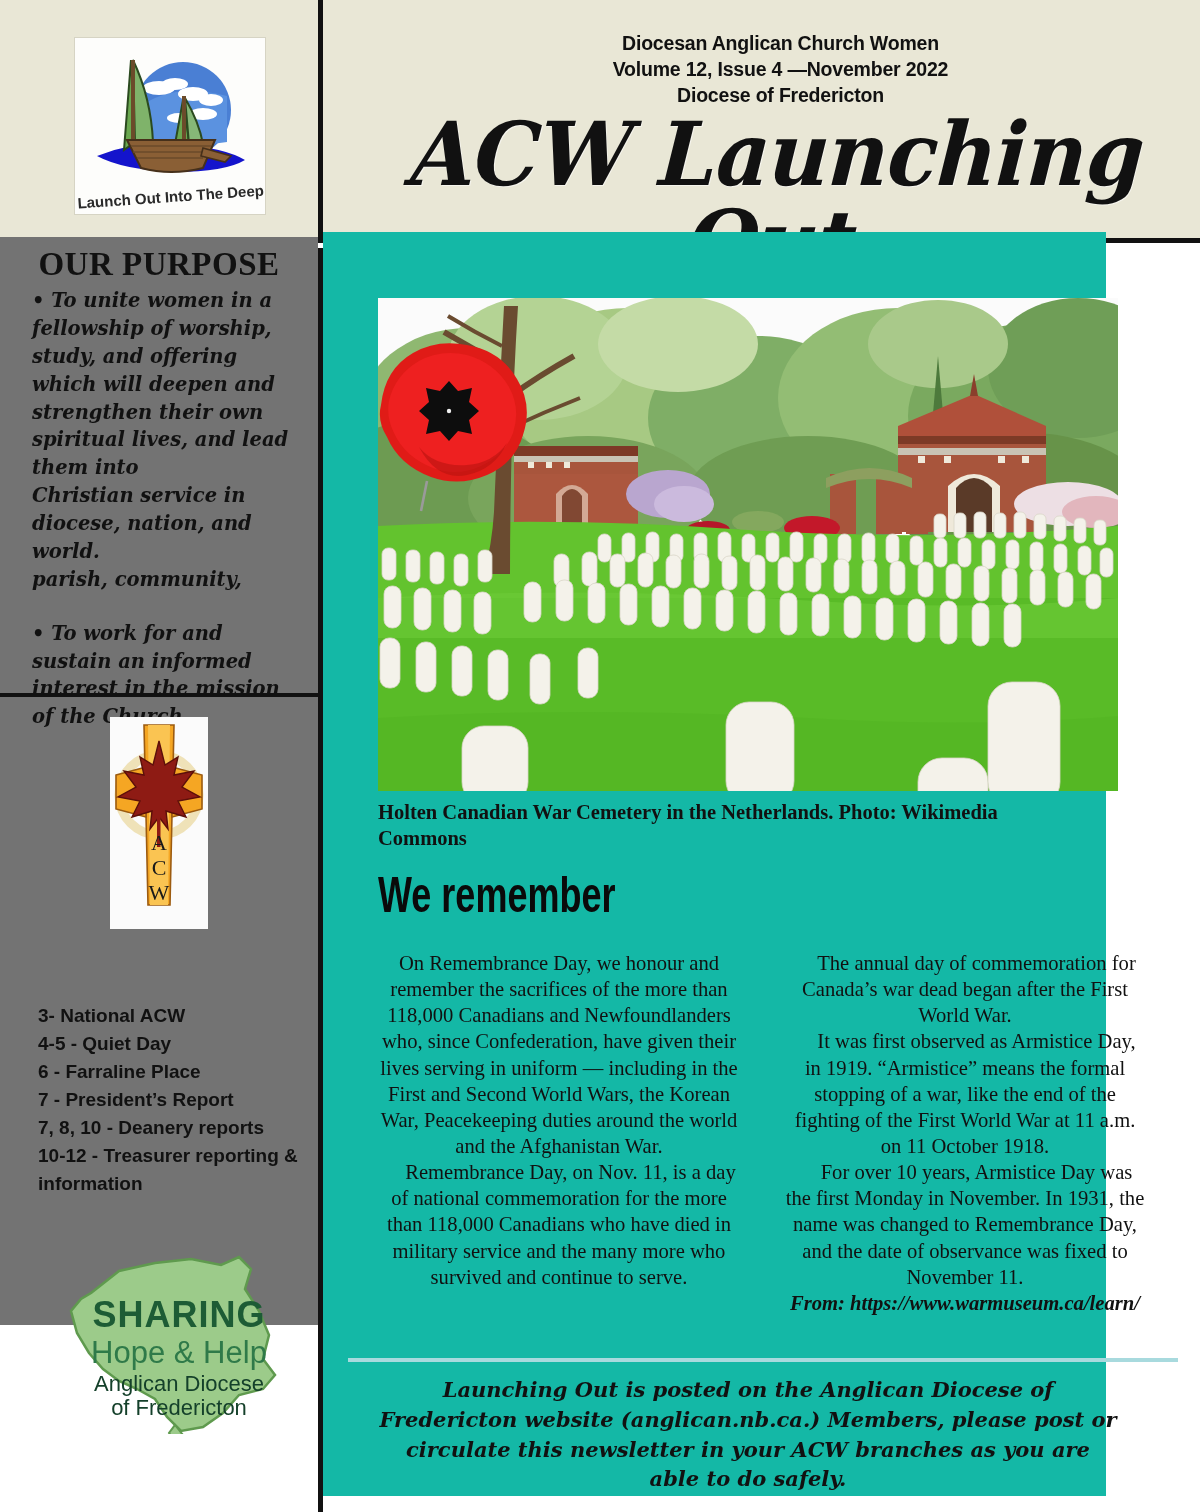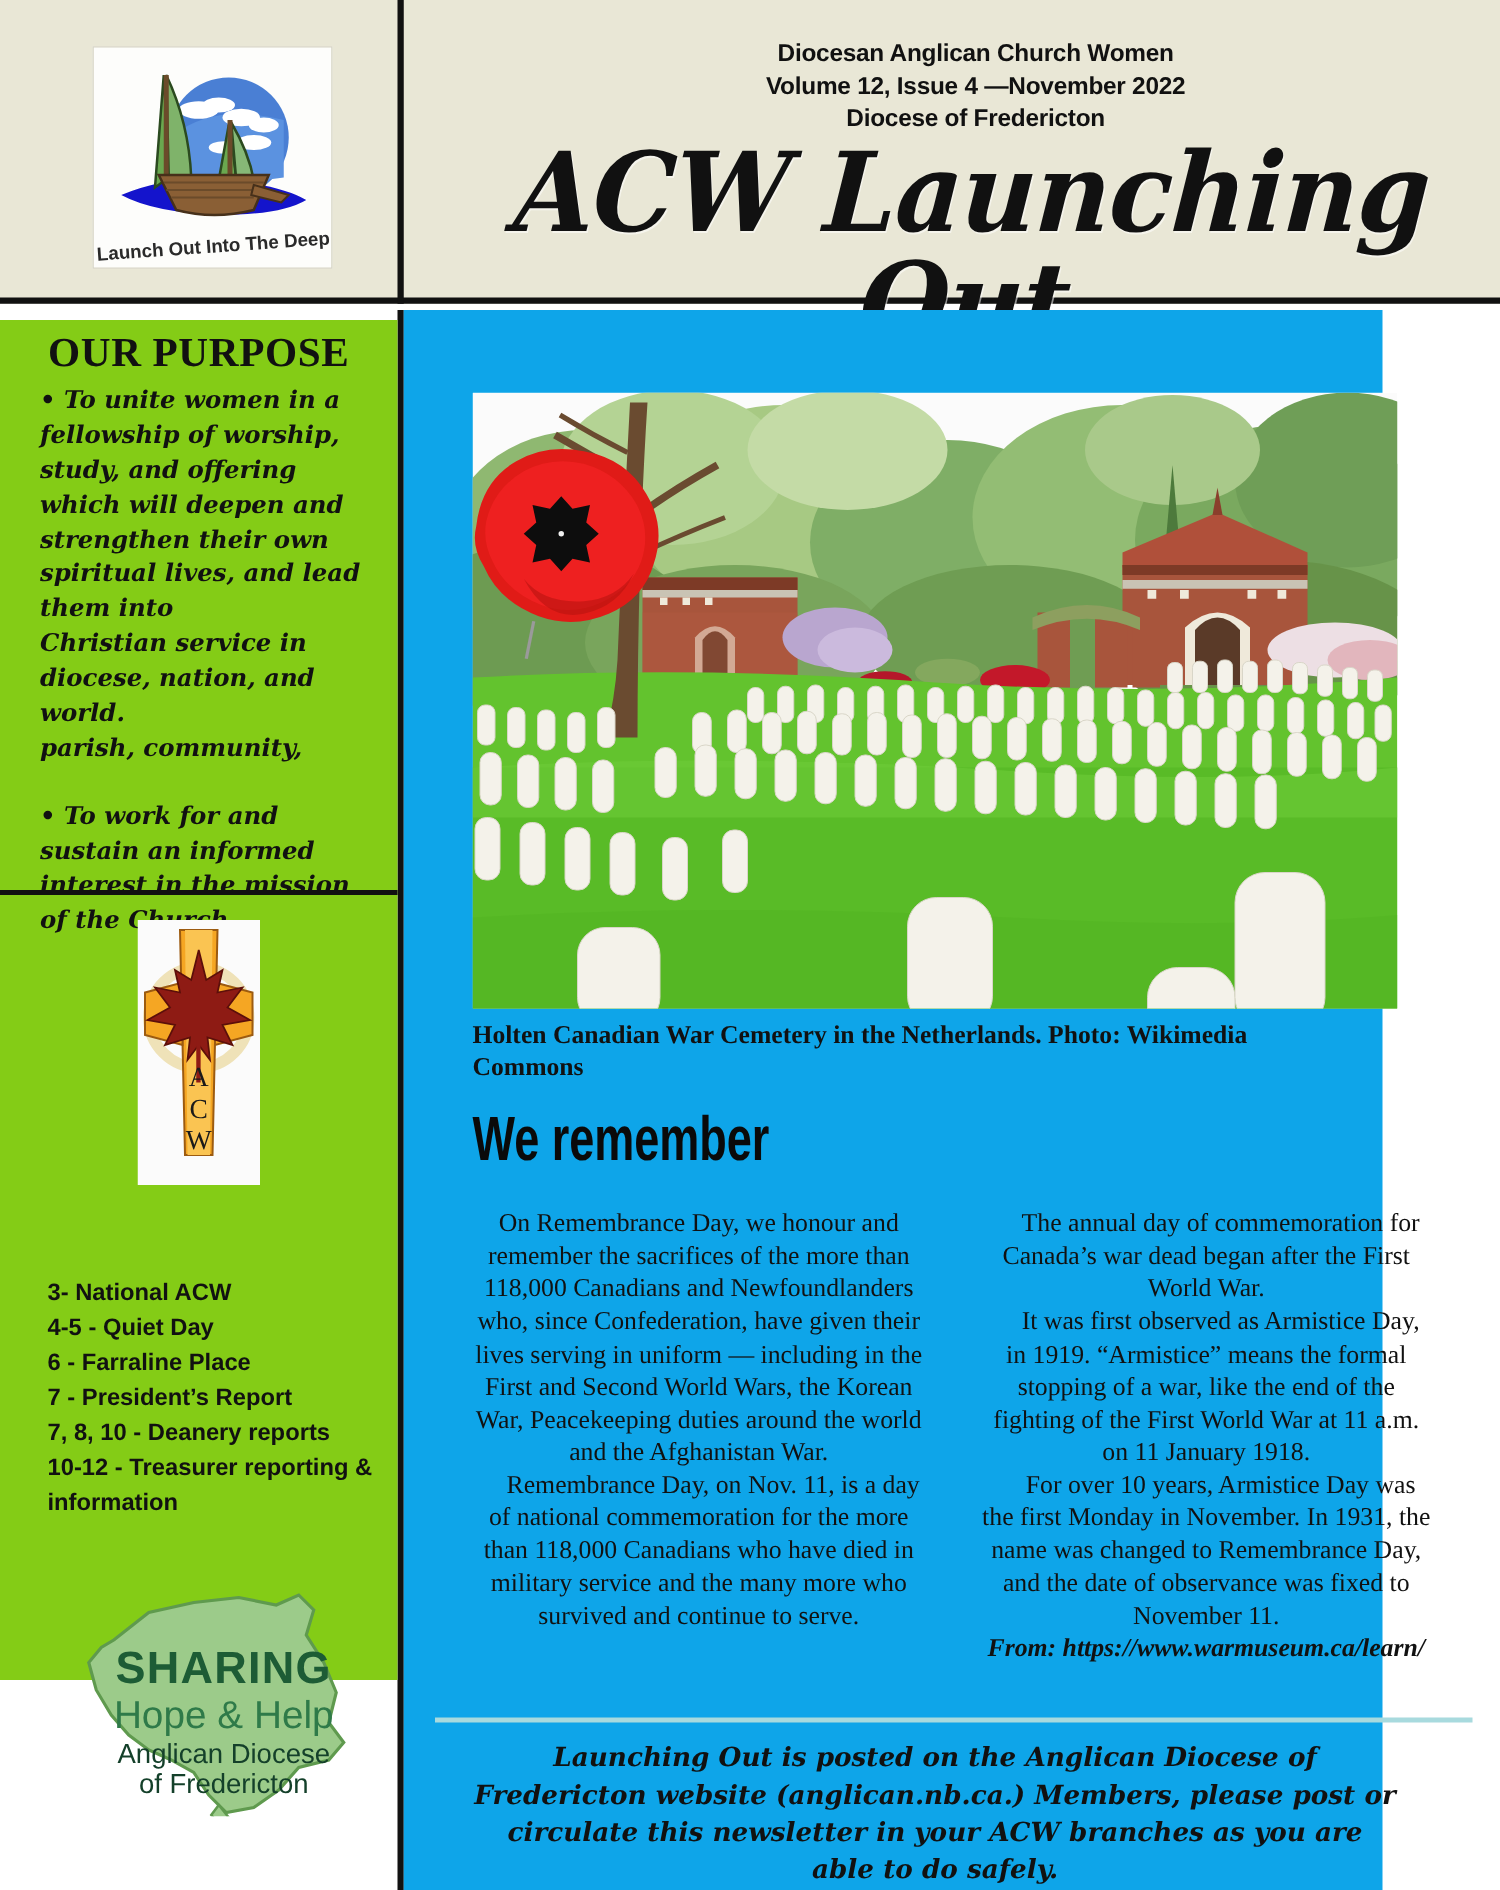--- a/index.html
+++ b/index.html
@@ -39,22 +39,22 @@
     font-size:88px; line-height:1;
     letter-spacing:-1px;
     color:#111;
     transform:scaleX(0.94) skewX(-4deg);
     transform-origin:center top;
     text-shadow:1px 1px 0 rgba(255,255,255,.55);
   }
 
   
   .sidebar {
-    position:absolute; left:0; top:256px; width:318px; height:1088px;
-    background:#84cc16;
+    position:absolute; left:0; top:237px; width:318px; height:1088px;
+    background:#737373;
   }
   .side-vrule {
     position:absolute; left:318px; top:248px; width:5px; height:1264px; background:#111;
   }
   .purpose-head {
     text-align:center; font-family:"Liberation Serif", serif; font-weight:bold;
     font-size:33px; letter-spacing:.5px; color:#111;
     padding:9px 0 4px;
   }
   .purpose-body {
@@ -78,21 +78,21 @@
   }
   .contents-list {
     position:absolute; left:38px; top:765px; width:272px;
     font-family:"Liberation Sans", sans-serif; font-weight:bold;
     font-size:19px; line-height:1.47; color:#111;
   }
   .sharing-wrap { position:absolute; left:63px; top:1012px; width:232px; height:185px; }
   .sharing-svg { display:block; width:232px; height:185px; }
 
   
-  .main { position:absolute; left:323px; top:248px; width:783px; height:1264px; background:#0ea5e9; }
+  .main { position:absolute; left:323px; top:232px; width:783px; height:1264px; background:#14b8a6; }
 
   .photo {
     position:absolute; left:55px; top:66px; width:740px; height:493px;
     overflow:hidden;
   }
   .photo svg { display:block; width:740px; height:493px; }
 
   .poppy { position:absolute; left:-3px; top:37px; width:170px; height:185px; z-index:5; }
   .poppy svg { display:block; width:170px; height:185px; }
 
@@ -434,21 +434,21 @@
 
     <div class="headline">We remember</div>
 
     <div class="cols">
       <div class="col left">
         <p>On Remembrance Day, we honour and remember the sacrifices of the more than 118,000 Canadians and Newfoundlanders who, since Confederation, have given their lives serving in uniform — including in the First and Second World Wars, the Korean War, Peacekeeping duties around the world and the Afghanistan War.</p>
         <p class="ind">Remembrance Day, on Nov. 11, is a day of national commemoration for the more than 118,000 Canadians who have died in military service and the many more who survived and continue to serve.</p>
       </div>
       <div class="col right">
         <p class="ind">The annual day of commemoration for Canada’s war dead began after the First World War.</p>
-        <p class="ind">It was first observed as Armistice Day, in 1919. “Armistice” means the formal stopping of a war, like the end of the fighting of the First World War at 11 a.m. on 11 January 1918.</p>
+        <p class="ind">It was first observed as Armistice Day, in 1919. “Armistice” means the formal stopping of a war, like the end of the fighting of the First World War at 11 a.m. on 11 October 1918.</p>
         <p class="ind">For over 10 years, Armistice Day was the first Monday in November. In 1931, the name was changed to Remembrance Day, and the date of observance was fixed to November 11.</p>
         <p class="src">From:  https://www.warmuseum.ca/learn/</p>
       </div>
     </div>
 
     <div class="footer-rule"></div>
     <div class="footer-note">Launching Out is posted on the Anglican Diocese of Fredericton website (anglican.nb.ca.) Members, please post or circulate this newsletter in your ACW branches as you are able to do safely.</div>
   </div>
 </div>
 

